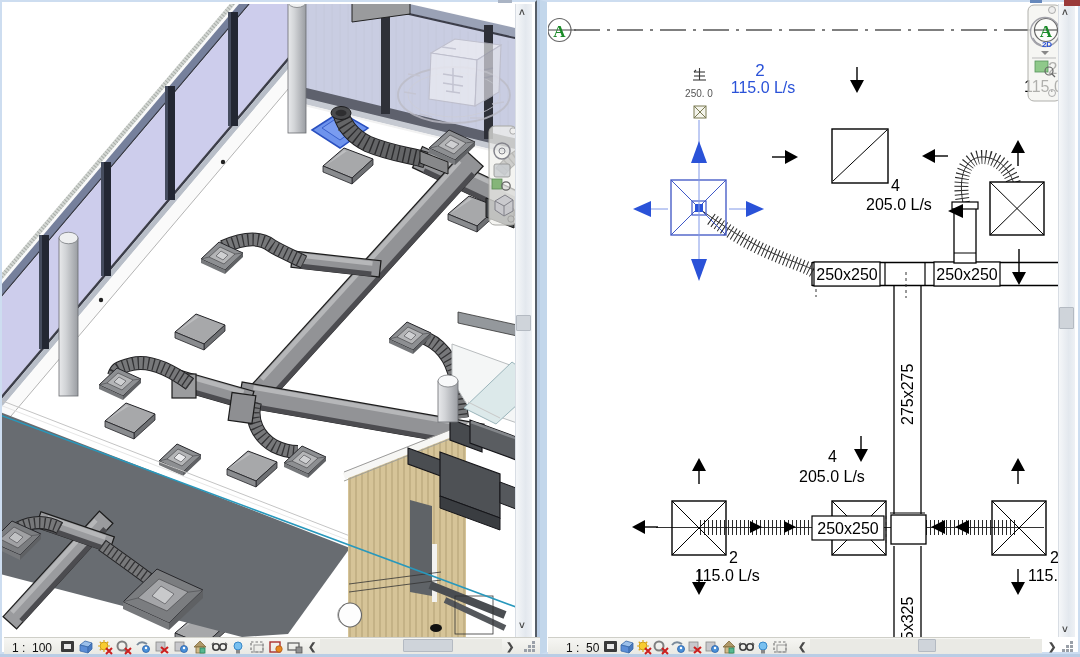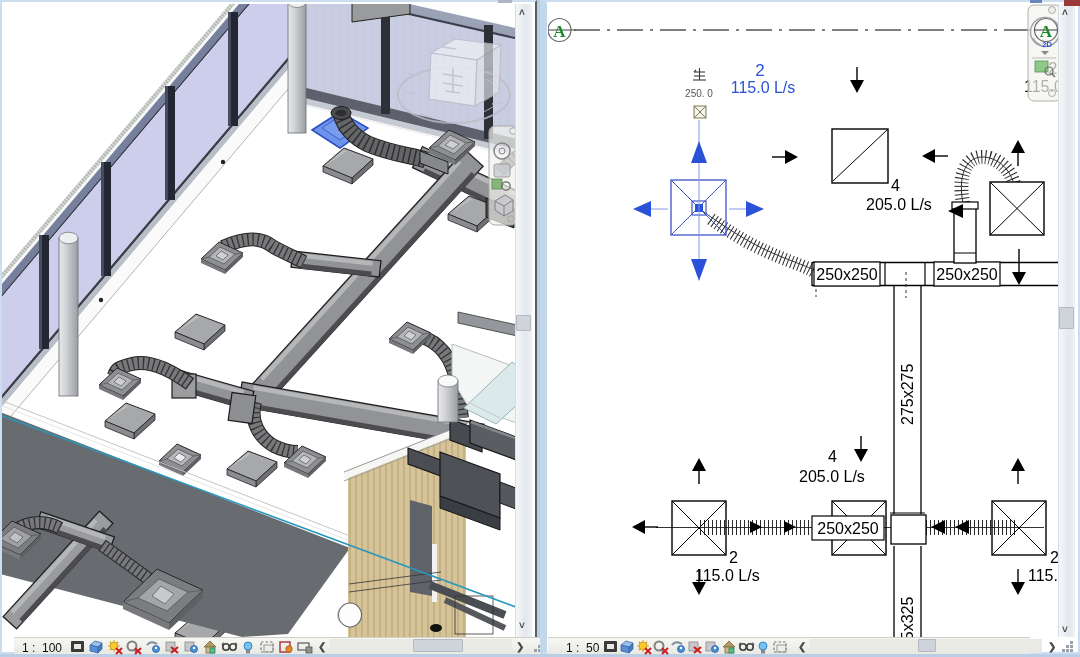--- a/index.html
+++ b/index.html
@@ -315,21 +315,21 @@
         <line x1="504" y1="206" x2="513" y2="200" stroke="#808088" stroke-width="1"></line>
         <line x1="504" y1="206" x2="504" y2="216" stroke="#808088" stroke-width="1"></line>
         <circle cx="511" cy="219" r="3.2" fill="none" stroke="#999" stroke-width="0.8"></circle>
       </g>
     </svg>
 </div>
 <div class="vscroll" style="left:515px;top:4px;height:633px"></div>
 <div class="sb-arrow" style="left:519px;top:8px">˄</div>
 <div class="sb-arrow" style="left:519px;top:621px">˅</div>
 <div class="thumb" style="left:516px;top:315px;width:15px;height:16px"></div>
-<div class="hbar" style="left:14px;top:637px;width:613px">
+<div class="hbar" style="left:4px;top:637px;width:613px">
   <span class="scale-txt" style="left:8px">1 :&nbsp; 100</span>
   <svg width="330" height="17" style="position:absolute;left:0;top:0">
       <g transform="translate(0,9)">
         <rect x="57" y="-6" width="13" height="11" rx="1" fill="#3a3a3a"></rect>
         <rect x="60" y="-3" width="7" height="5" fill="#e8e8e8"></rect>
         <polygon points="76,-2 81,-6 88,-4 84,0" fill="#9cc0ea" stroke="#3a6aaa" stroke-width="0.8"></polygon>
         <polygon points="76,-2 84,0 84,6 76,4" fill="#5b8dd6" stroke="#3a6aaa" stroke-width="0.8"></polygon>
         <polygon points="84,0 88,-4 88,2 84,6" fill="#4a7ac0" stroke="#3a6aaa" stroke-width="0.8"></polygon>
         <circle cx="100" cy="-1" r="4" fill="#f8cc30" stroke="#c09010" stroke-width="0.8"></circle>
         <line x1="106.0" y1="-1.0" x2="104.2" y2="-1.0" stroke="#e0a818" stroke-width="1.2"></line>

